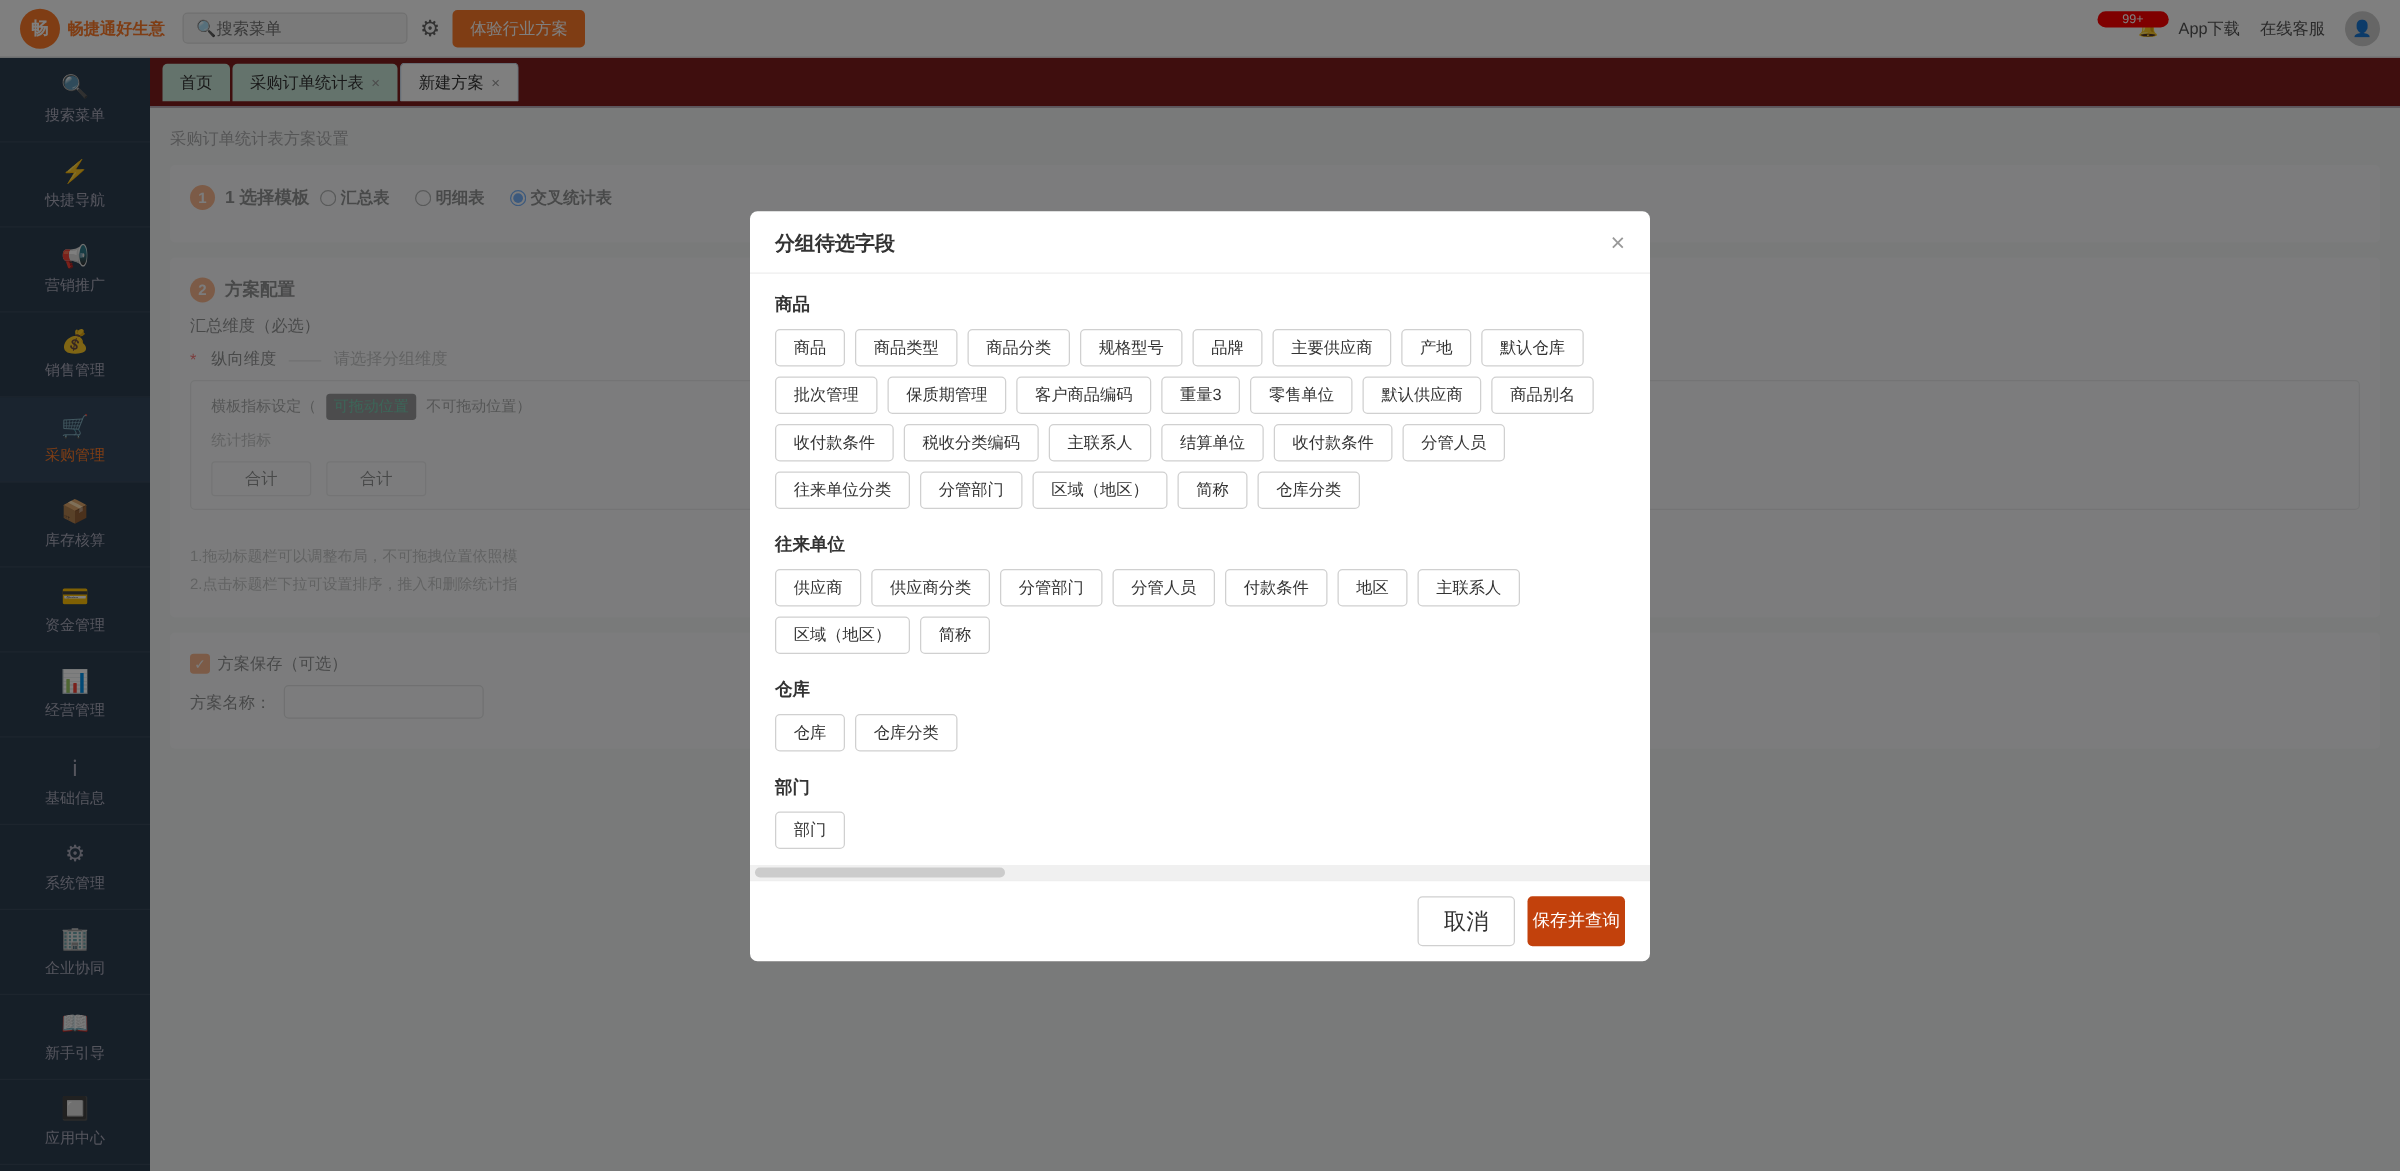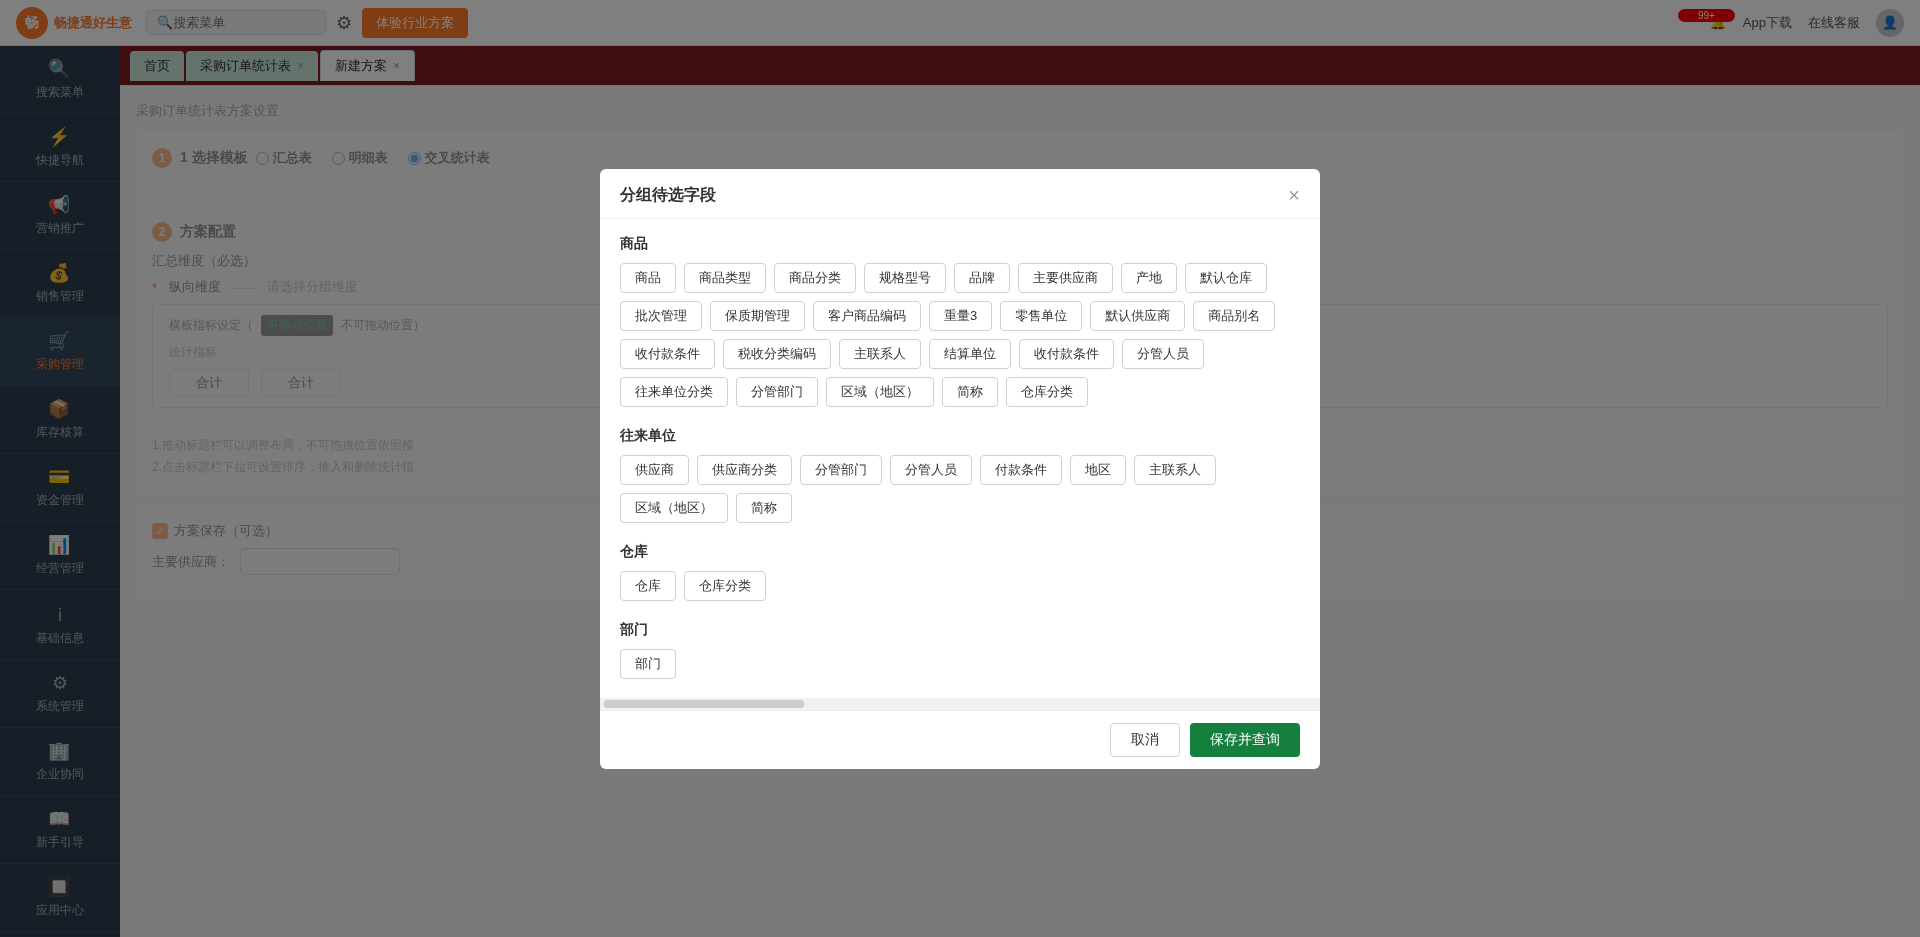--- a/index.html
+++ b/index.html
@@ -55,22 +55,22 @@
 
     
     .modal-body::-webkit-scrollbar { width: 6px; }
     .modal-body::-webkit-scrollbar-thumb { background: #ccc; border-radius: 3px; }
 
     
     .modal-hscroll { height: 12px; background: #f0f0f0; display: flex; align-items: center; padding: 0 4px; flex-shrink: 0; }
     .hscroll-bar { width: 200px; height: 8px; background: #ccc; border-radius: 4px; cursor: pointer; }
 
     
-    .btn-cancel { background: #fff; border: 1px solid #d0d0d0; border-radius: 4px; padding: 7px 20px; cursor: pointer; font-size: 14px; color: #333; }
-    .btn-primary { background: #15803d; border: none; border-radius: 4px; padding: 7px 20px; cursor: pointer; font-size: 14px; color: #fff; }
+    .btn-cancel { background: #fff; border: 1px solid #d0d0d0; border-radius: 4px; padding: 7px 20px; cursor: pointer; font-size: 18px; color: #333; }
+    .btn-primary { background: #c2410c; border: none; border-radius: 4px; padding: 7px 4px; cursor: pointer; font-size: 14px; color: #fff; }
 
     
     .bg-content { padding: 16px; }
     .bg-box { background: #fff; border-radius: 4px; padding: 16px; margin-bottom: 12px; }
     .radio-group { display: flex; align-items: center; gap: 20px; }
     .radio-item { display: flex; align-items: center; gap: 4px; cursor: pointer; font-size: 13px; }
     .config-row { display: flex; align-items: center; gap: 10px; margin-bottom: 8px; font-size: 13px; }
     .required { color: #f00; margin-right: 2px; }
     .select-placeholder { color: #999; }
     .template-indicators { border: 1px solid #e0e0e0; border-radius: 4px; padding: 10px 16px; margin-top: 8px; }
@@ -230,21 +230,21 @@
         <div class="hint-text">1.拖动标题栏可以调整布局，不可拖拽位置依照模</div>
         <div class="hint-text">2.点击标题栏下拉可设置排序，推入和删除统计指</div>
       </div>
     </div>
     <div class="bg-box">
       <div class="checkbox-row">
         <span class="checkbox-icon">✓</span>
         <span>方案保存（可选）</span>
       </div>
       <div class="config-row">
-        <span>主要供应商：</span>
+        <span>方案名称：</span>
         <input class="input-field" type="text" style="">
       </div>
     </div>
   </div>
 </div>
 
 <div class="overlay">
   <div class="modal">
     <div class="modal-header">
       <span class="modal-title">分组待选字段</span>

